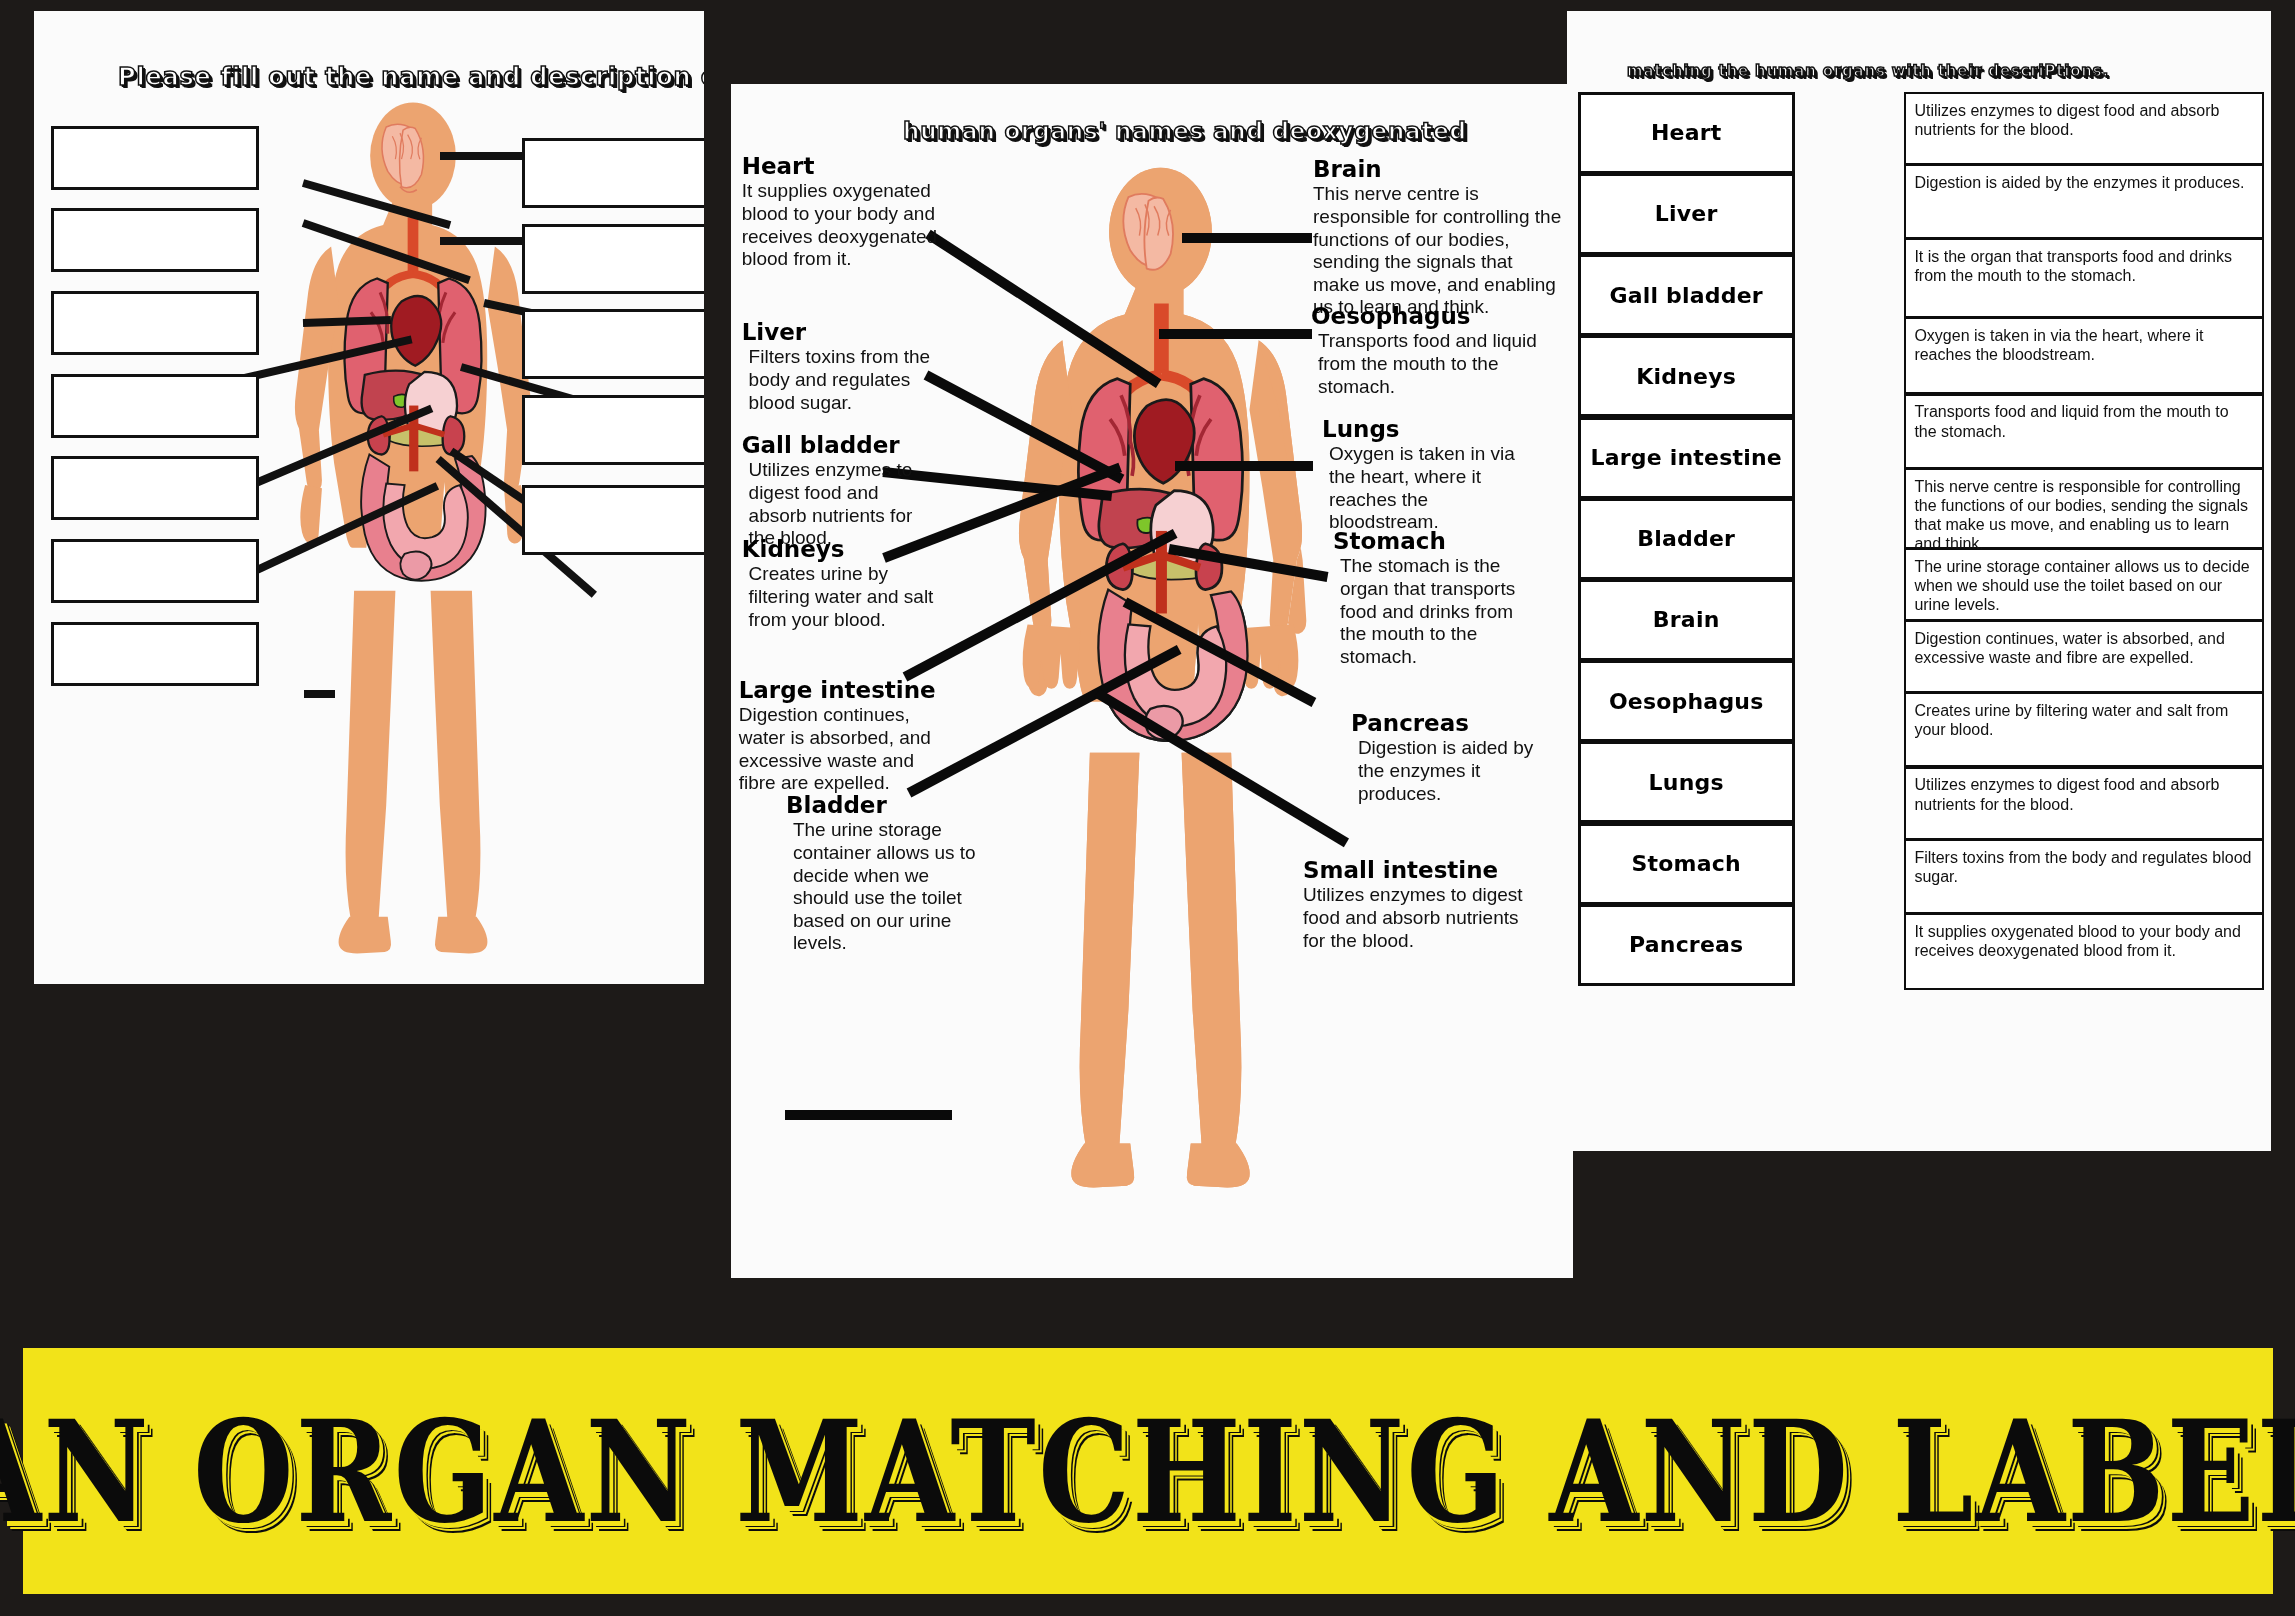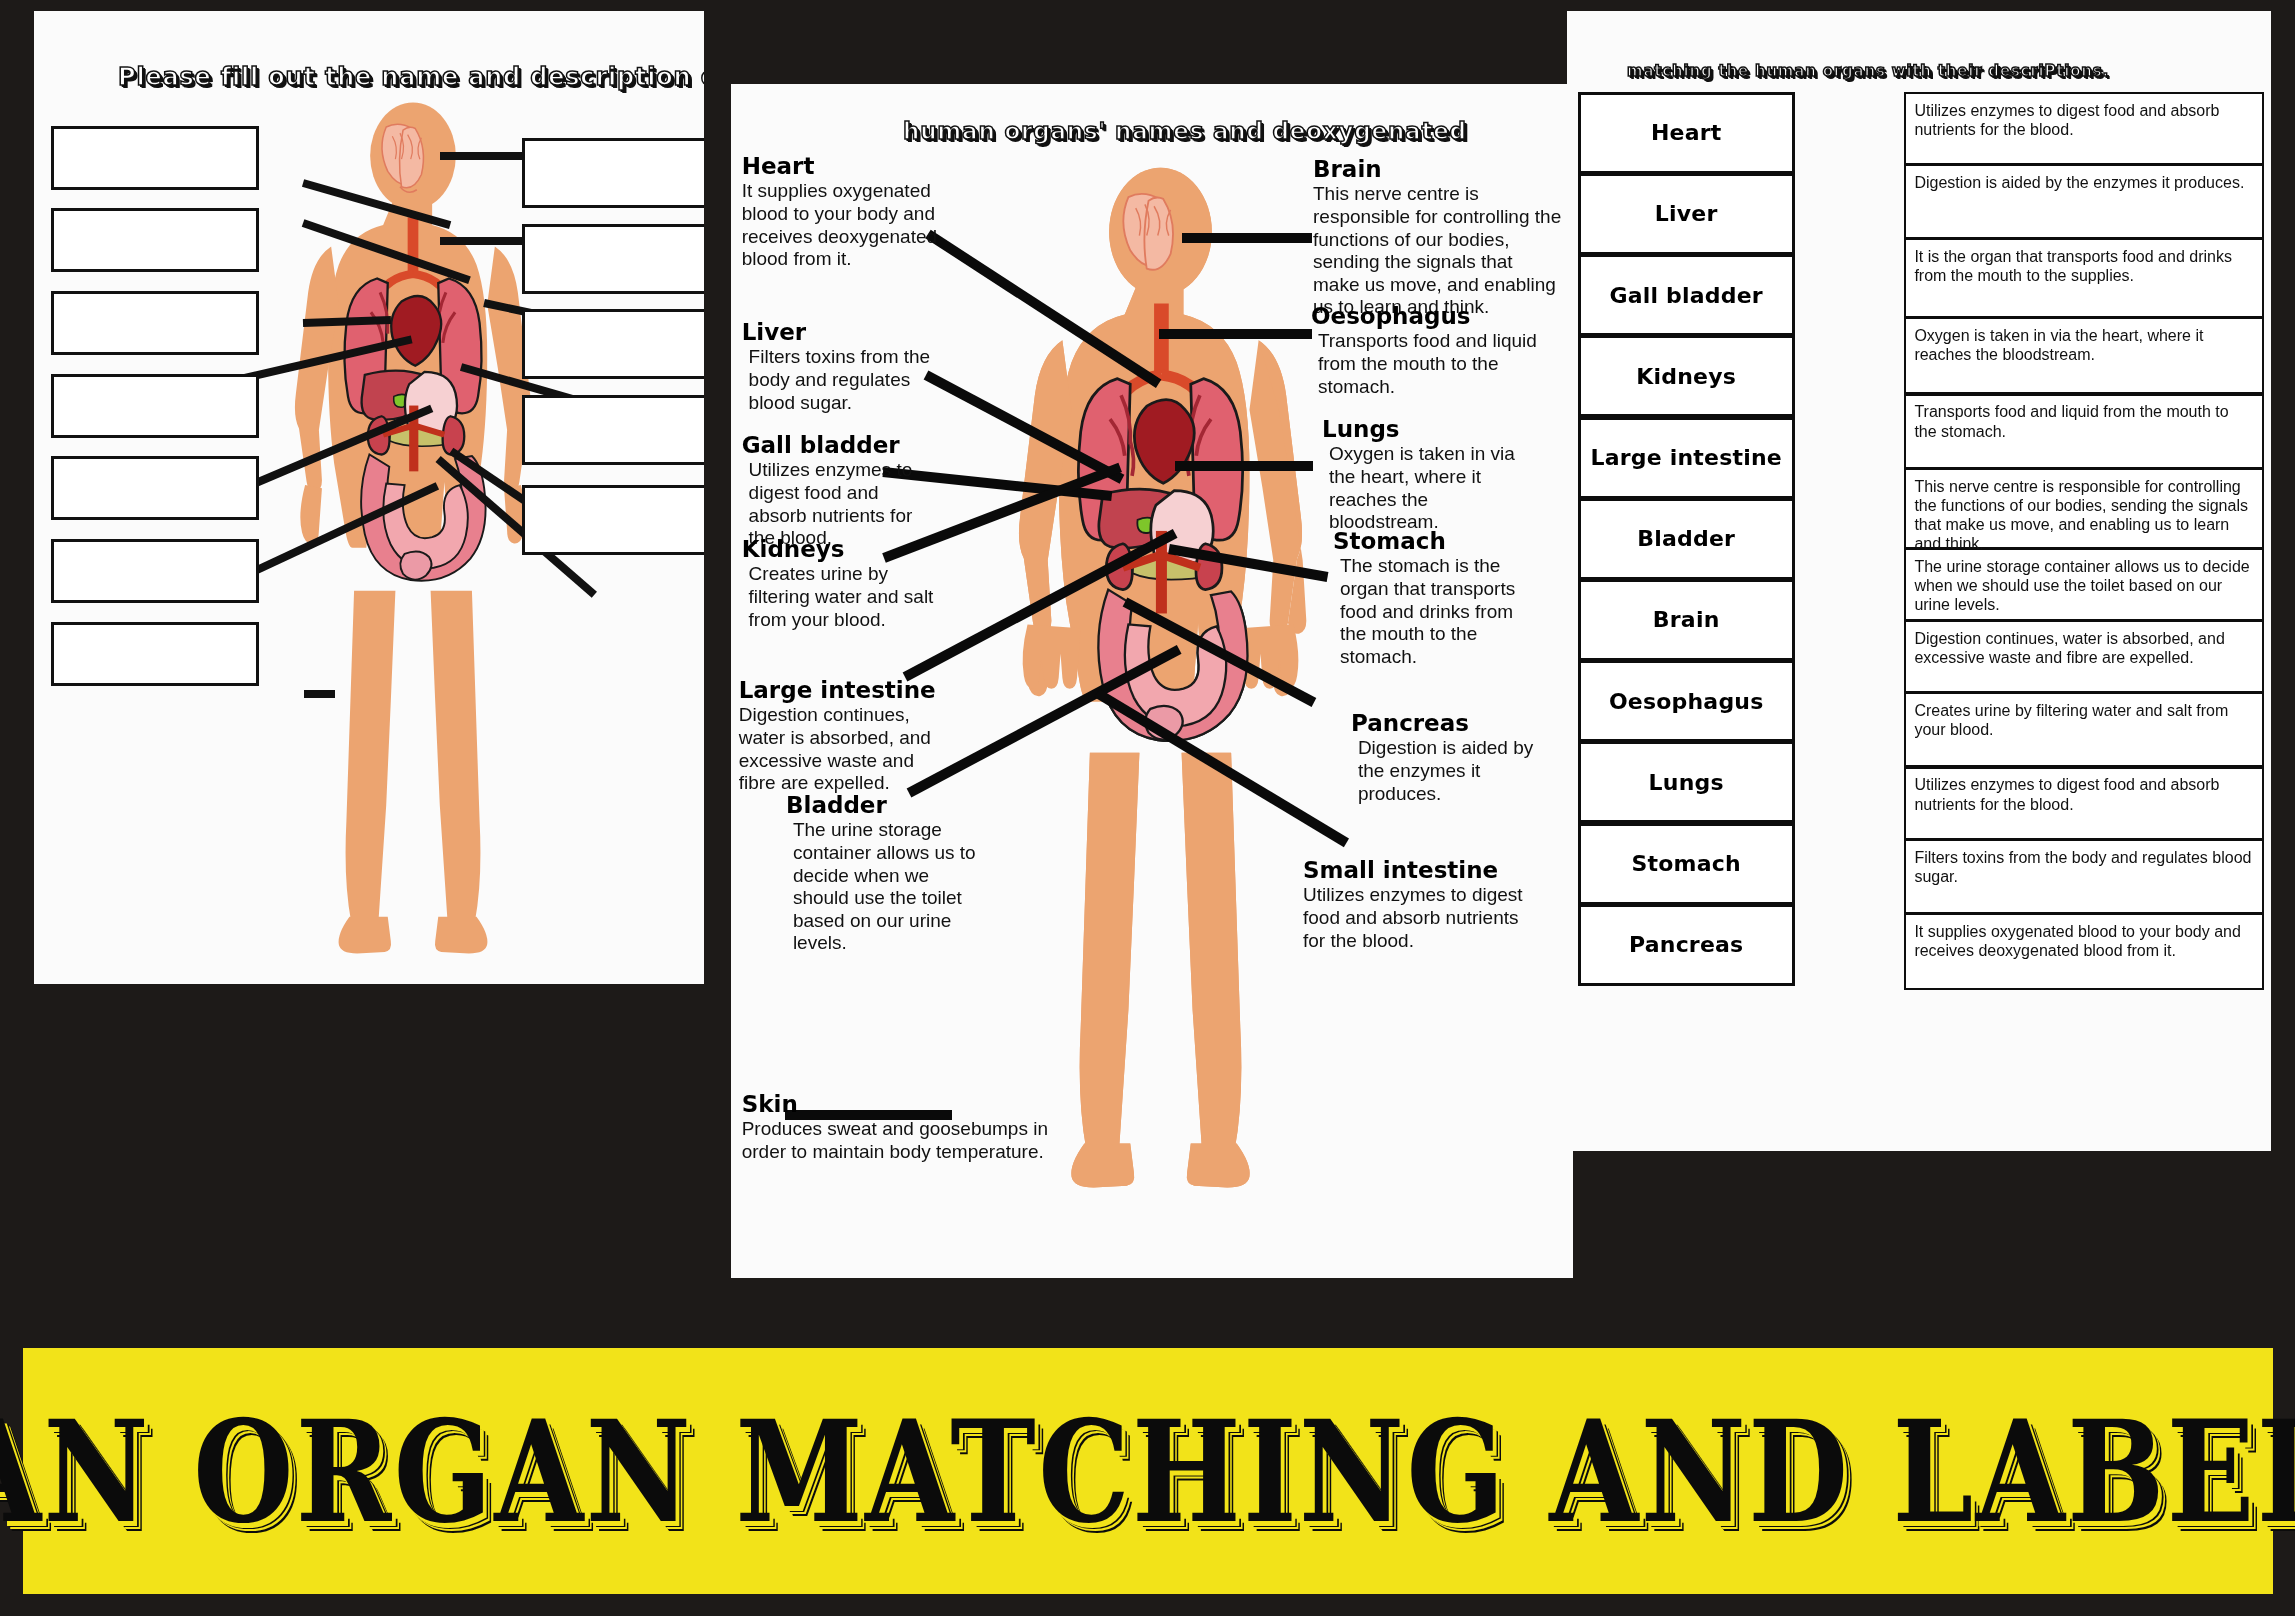--- a/index.html
+++ b/index.html
@@ -308,24 +308,20 @@
       <div class="oc-desc">Creates urine by filtering water and salt from your blood.</div>
     </div>
     <div class="organ-callout" style="left:7.7px; top:594px; width:203px;">
       <div class="oc-name">Large intestine</div>
       <div class="oc-desc">Digestion continues, water is absorbed, and excessive waste and fibre are expelled.</div>
     </div>
     <div class="organ-callout indent" style="left:55px; top:709px; width:191px;">
       <div class="oc-name">Bladder</div>
       <div class="oc-desc">The urine storage container allows us to decide when we should use the toilet based on our urine levels.</div>
     </div>
-    <div class="organ-callout" style="left:10.7px; top:1008px; width:321px;">
-      <div class="oc-name">Skin</div>
-      <div class="oc-desc">Produces sweat and goosebumps in order to maintain body temperature.</div>
-    </div>
 
     <div class="organ-callout" style="left:582px; top:73px; width:249px;">
       <div class="oc-name">Brain</div>
       <div class="oc-desc">This nerve centre is responsible for controlling the functions of our bodies, sending the signals that make us move, and enabling us to learn and think.</div>
     </div>
     <div class="organ-callout indent" style="left:580px; top:220px; width:253px;">
       <div class="oc-name">Oesophagus</div>
       <div class="oc-desc">Transports food and liquid from the mouth to the stomach.</div>
     </div>
     <div class="organ-callout indent" style="left:591px; top:333px; width:207px;">
@@ -359,21 +355,21 @@
       <div class="name-cell">Brain</div>
       <div class="name-cell">Oesophagus</div>
       <div class="name-cell">Lungs</div>
       <div class="name-cell">Stomach</div>
       <div class="name-cell">Pancreas</div>
     </div>
 
     <div id="desc-col">
       <div class="desc-cell" style="height:73px;">Utilizes enzymes to digest food and absorb nutrients for the blood.</div>
       <div class="desc-cell" style="height:75px;">Digestion is aided by the enzymes it produces.</div>
-      <div class="desc-cell" style="height:80px;">It is the organ that transports food and drinks from the mouth to the supplies.</div>
+      <div class="desc-cell" style="height:80px;">It is the organ that transports food and drinks from the mouth to the stomach.</div>
       <div class="desc-cell" style="height:77px;">Oxygen is taken in via the heart, where it reaches the bloodstream.</div>
       <div class="desc-cell" style="height:75px;">Transports food and liquid from the mouth to the stomach.</div>
       <div class="desc-cell" style="height:81px;">This nerve centre is responsible for controlling the functions of our bodies, sending the signals that make us move, and enabling us to learn and think.</div>
       <div class="desc-cell" style="height:73px;">The urine storage container allows us to decide when we should use the toilet based on our urine levels.</div>
       <div class="desc-cell" style="height:73px;">Digestion continues, water is absorbed, and excessive waste and fibre are expelled.</div>
       <div class="desc-cell" style="height:75px;">Creates urine by filtering water and salt from your blood.</div>
       <div class="desc-cell" style="height:73px;">Utilizes enzymes to digest food and absorb nutrients for the blood.</div>
       <div class="desc-cell" style="height:75px;">Filters toxins from the body and regulates blood sugar.</div>
       <div class="desc-cell" style="height:77px;">It supplies oxygenated blood to your body and receives deoxygenated blood from it.</div>
     </div>

